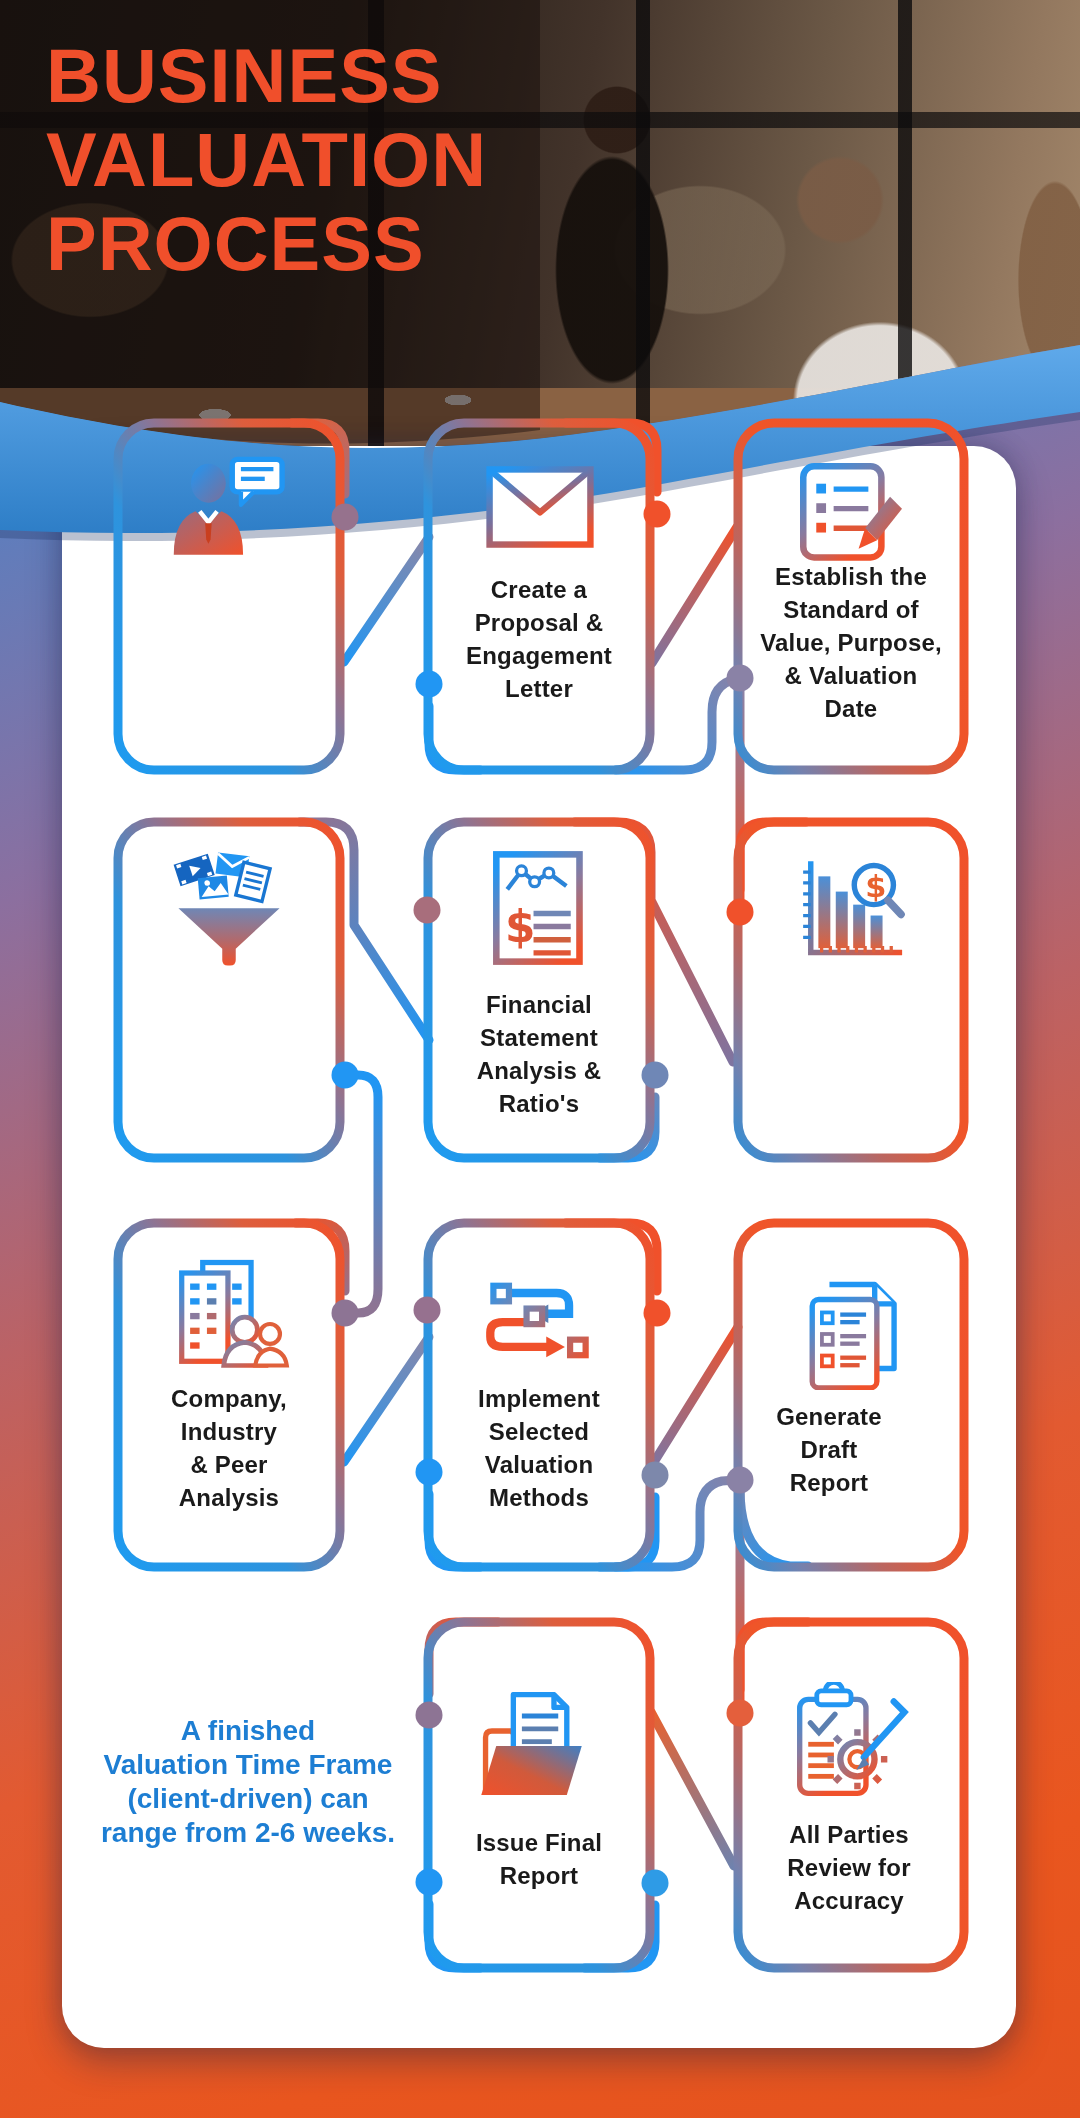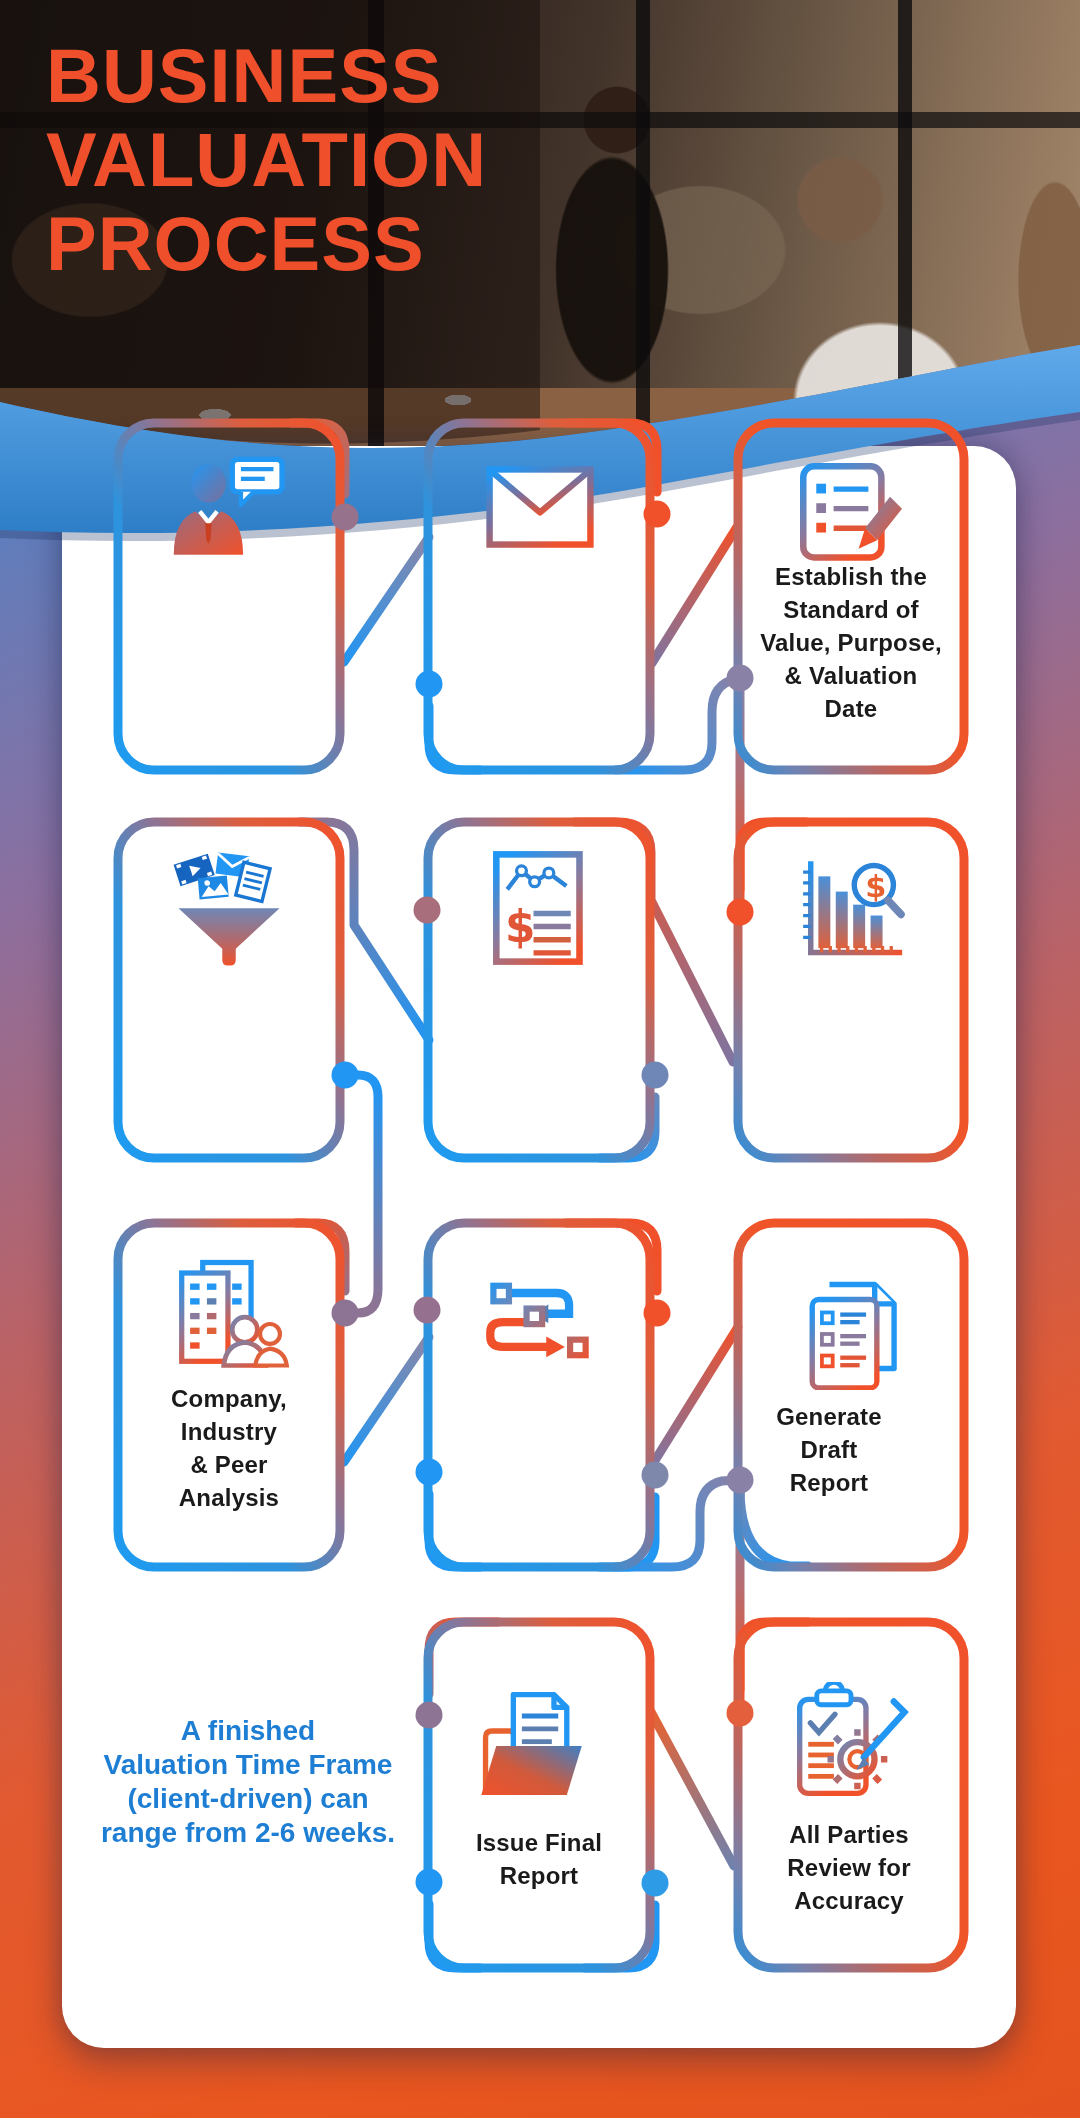--- a/index.html
+++ b/index.html
@@ -496,29 +496,41 @@
       <g stroke="url(#g11g)" stroke-width="6" fill="none">
         <circle cx="64" cy="72" r="16"></circle>
         <path d="M64,50 v-6 M64,94 v6 M42,72 h-6 M86,72 h6 M48,56 l-5,-5 M80,56 l5,-5 M48,88 l-5,5 M80,88 l5,5"></path>
       </g>
       <circle cx="64" cy="72" r="7.5" fill="none" stroke="#e8622f" stroke-width="4"></circle>
       <path d="M98,18 L108,28 L70,70" fill="none" stroke="#2196f3" stroke-width="6" stroke-linecap="round"></path>
       <path d="M70,70 l-7,12 12,-5 Z" fill="#5b7fb0"></path>
     </svg>
   </div>
 
+  <div class="box-label" style="left:434px;top:573px;width:210px">Create a
+Proposal &amp;
+Engagement
+Letter</div>
   <div class="box-label" style="left:744px;top:560px;width:214px">Establish the
 Standard of
 Value, Purpose,
 &amp; Valuation
 Date</div>
+  <div class="box-label" style="left:434px;top:988px;width:210px">Financial
+Statement
+Analysis &amp;
+Ratio's</div>
   <div class="box-label" style="left:124px;top:1382px;width:210px">Company,
 Industry
 &amp; Peer
 Analysis</div>
+  <div class="box-label" style="left:434px;top:1382px;width:210px">Implement
+Selected
+Valuation
+Methods</div>
   <div class="box-label" style="left:744px;top:1400px;width:170px">Generate
 Draft
 Report</div>
   <div class="box-label" style="left:434px;top:1826px;width:210px">Issue Final
 Report</div>
   <div class="box-label" style="left:744px;top:1818px;width:210px">All Parties
 Review for
 Accuracy</div>
 
   <div class="note">A finished

